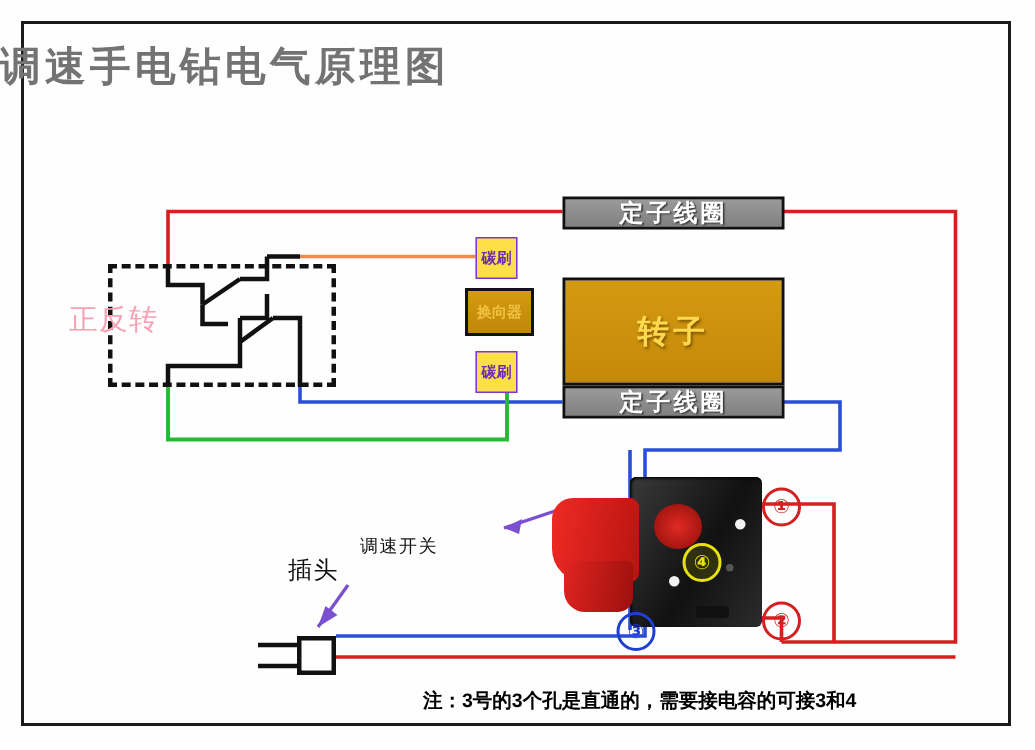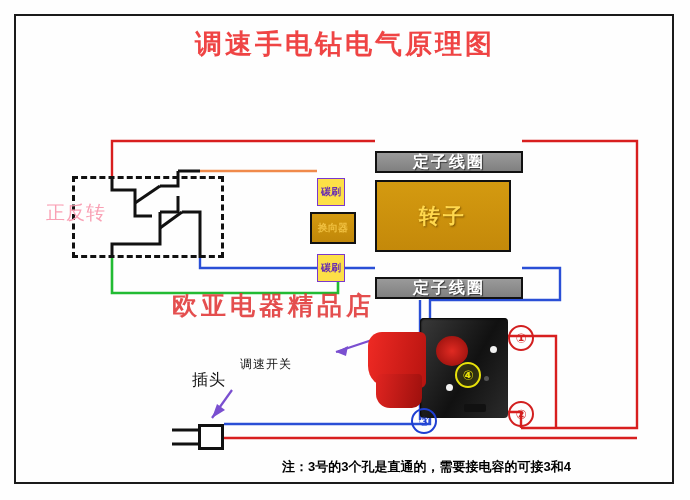--- a/index.html
+++ b/index.html
@@ -1,27 +1,27 @@
 <!DOCTYPE html>
 <html><head>
 <meta charset="utf-8">
 <style>
   html,body{margin:0;padding:0;background:#fff;}
   body{width:690px;height:500px;overflow:hidden;
        font-family:"Liberation Sans","DejaVu Sans",sans-serif;}
   #stage{position:relative;width:690px;height:500px;background:#fefefe;}
   #frame{position:absolute;left:14px;top:14px;width:660px;height:470px;
          border:2px solid #1a1a1a;box-sizing:border-box;}
-  #title{position:absolute;left:0;top:26px;width:690px;text-align:center;
-         font-size:27px;font-weight:bold;color:#ef4444;letter-spacing:3px;}
+  #title{position:absolute;left:0;top:26px;width:690px;text-align:left;
+         font-size:27px;font-weight:bold;color:#737373;letter-spacing:3px;}
   svg#wires{position:absolute;left:0;top:0;width:690px;height:500px;}
   .lbl{position:absolute;white-space:nowrap;}
 
   .blk{position:absolute;box-sizing:border-box;display:flex;
-       align-items:center;justify-content:center;margin-top:20px;}
+       align-items:center;justify-content:center;}
   .stator{background:linear-gradient(#9a9a9a,#808080);border:2px solid #111;
           color:#fff;font-size:16px;font-weight:bold;letter-spacing:2px;
           text-shadow:1px 1px 1px #333;}
   .rotor{background:linear-gradient(#d49a10,#c4890a);border:2px solid #111;
          color:#ffd84d;font-size:21px;font-weight:bold;letter-spacing:3px;
          text-shadow:1px 1px 2px #7a5200;}
   .brush{background:#fde047;border:1px solid #7a38cc;color:#6b2fb0;
          font-size:10px;font-weight:bold;}
   .comm{background:linear-gradient(#d49a10,#c08709);border:2px solid #111;
         color:#f0c040;font-size:10px;font-weight:bold;}
@@ -118,21 +118,21 @@
     <polygon points="479,404 471,395 481,392" fill="#e8e20a"></polygon>
 
     <line x1="172" y1="430" x2="198" y2="430" stroke="#111" stroke-width="3"></line>
     <line x1="172" y1="444" x2="198" y2="444" stroke="#111" stroke-width="3"></line>
   </svg>
 
   <div class="blk stator" style="left:375px;top:131px;width:148px;height:22px;">
     <span>定子线圈</span>
   </div>
 
-  <div class="blk rotor" style="left:375px;top:160px;width:136px;height:72px;">
+  <div class="blk rotor" style="left:375px;top:185px;width:148px;height:72px;">
     <span>转子</span>
   </div>
 
   <div class="blk stator" style="left:375px;top:257px;width:148px;height:22px;">
     <span>定子线圈</span>
   </div>
 
   <div class="blk brush" style="left:317px;top:158px;width:28px;height:28px;">
     <span>碳刷</span>
   </div>
@@ -141,21 +141,20 @@
     <span>换向器</span>
   </div>
 
   <div class="blk brush" style="left:317px;top:234px;width:28px;height:28px;">
     <span>碳刷</span>
   </div>
 
   <div id="revbox"></div>
   <div class="lbl" id="revlabel">正反转</div>
 
-  <div class="lbl" id="watermark">欧亚电器精品店</div>
 
   <div id="sw">
     <div class="swbody"></div>
     <div class="swtrig"></div>
     <div class="swtrig2"></div>
     <div class="swknob"></div>
     <div class="swhole" style="left:122px;top:28px;"></div>
     <div class="swhole" style="left:78px;top:66px;"></div>
     <div class="swdot" style="left:116px;top:58px;"></div>
     <div class="swnub" style="left:96px;top:86px;width:22px;height:8px;"></div>

